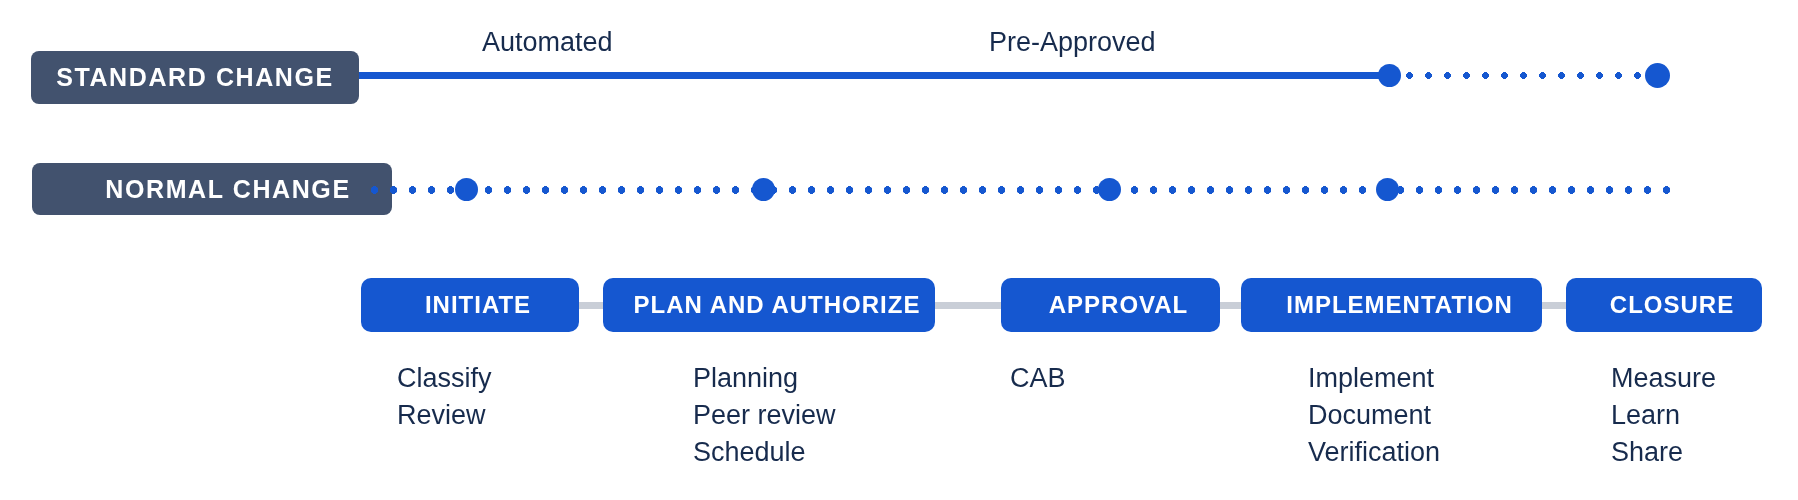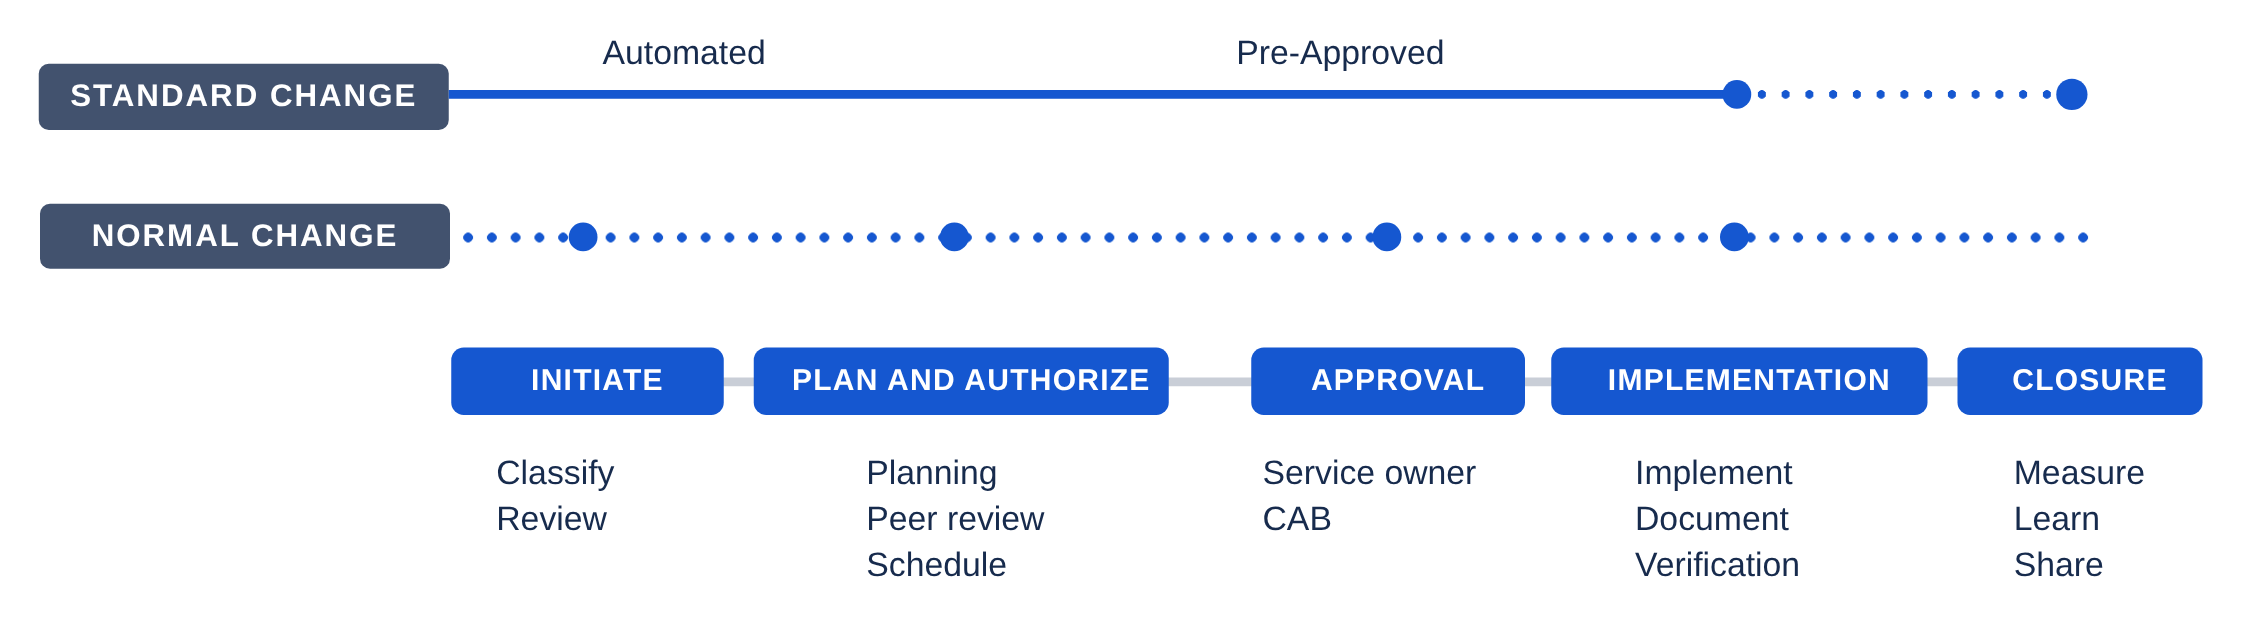--- a/index.html
+++ b/index.html
@@ -13,21 +13,21 @@
     position:relative;width:1798px;height:500px;background:#ffffff;overflow:hidden;
     font-family:"Liberation Sans", sans-serif;
   }
   
   .lane-box{
     position:absolute;background:var(--slate);border-radius:8px;color:#ffffff;
     font-weight:bold;font-size:25px;letter-spacing:1.6px;
     display:flex;align-items:center;justify-content:center;white-space:nowrap;
   }
   .lane-standard{left:31px;top:51px;width:328px;height:53px;}
-  .lane-normal{left:32px;top:163px;width:328px;height:52px;}
+  .lane-normal{left:32px;top:163px;width:328px;height:52px;padding-left:32px;}
   
   .annot{position:absolute;top:27px;font-size:27px;font-weight:500;color:var(--navy);white-space:nowrap;}
   .annot-automated{left:482px;}
   .annot-preapproved{left:944px;margin-left:45px;}
   
   .solid-line{position:absolute;left:359px;top:72px;width:1031px;height:7px;background:var(--accent-blue);}
   .dotted-line{
     position:absolute;background-repeat:repeat-x;background-position:left center;
     background-image:radial-gradient(circle closest-side, var(--accent-blue) 92%, rgba(0,0,0,0));
   }
@@ -101,21 +101,20 @@
   <div class="plist plist-1">
     <div>Classify</div>
     <div>Review</div>
   </div>
   <div class="plist plist-2">
     <div>Planning</div>
     <div>Peer review</div>
     <div>Schedule</div>
   </div>
   <div class="plist plist-3">
-    <div>Service owner</div>
     <div>CAB</div>
   </div>
   <div class="plist plist-4">
     <div>Implement</div>
     <div>Document</div>
     <div>Verification</div>
   </div>
   <div class="plist plist-5">
     <div>Measure</div>
     <div>Learn</div>

